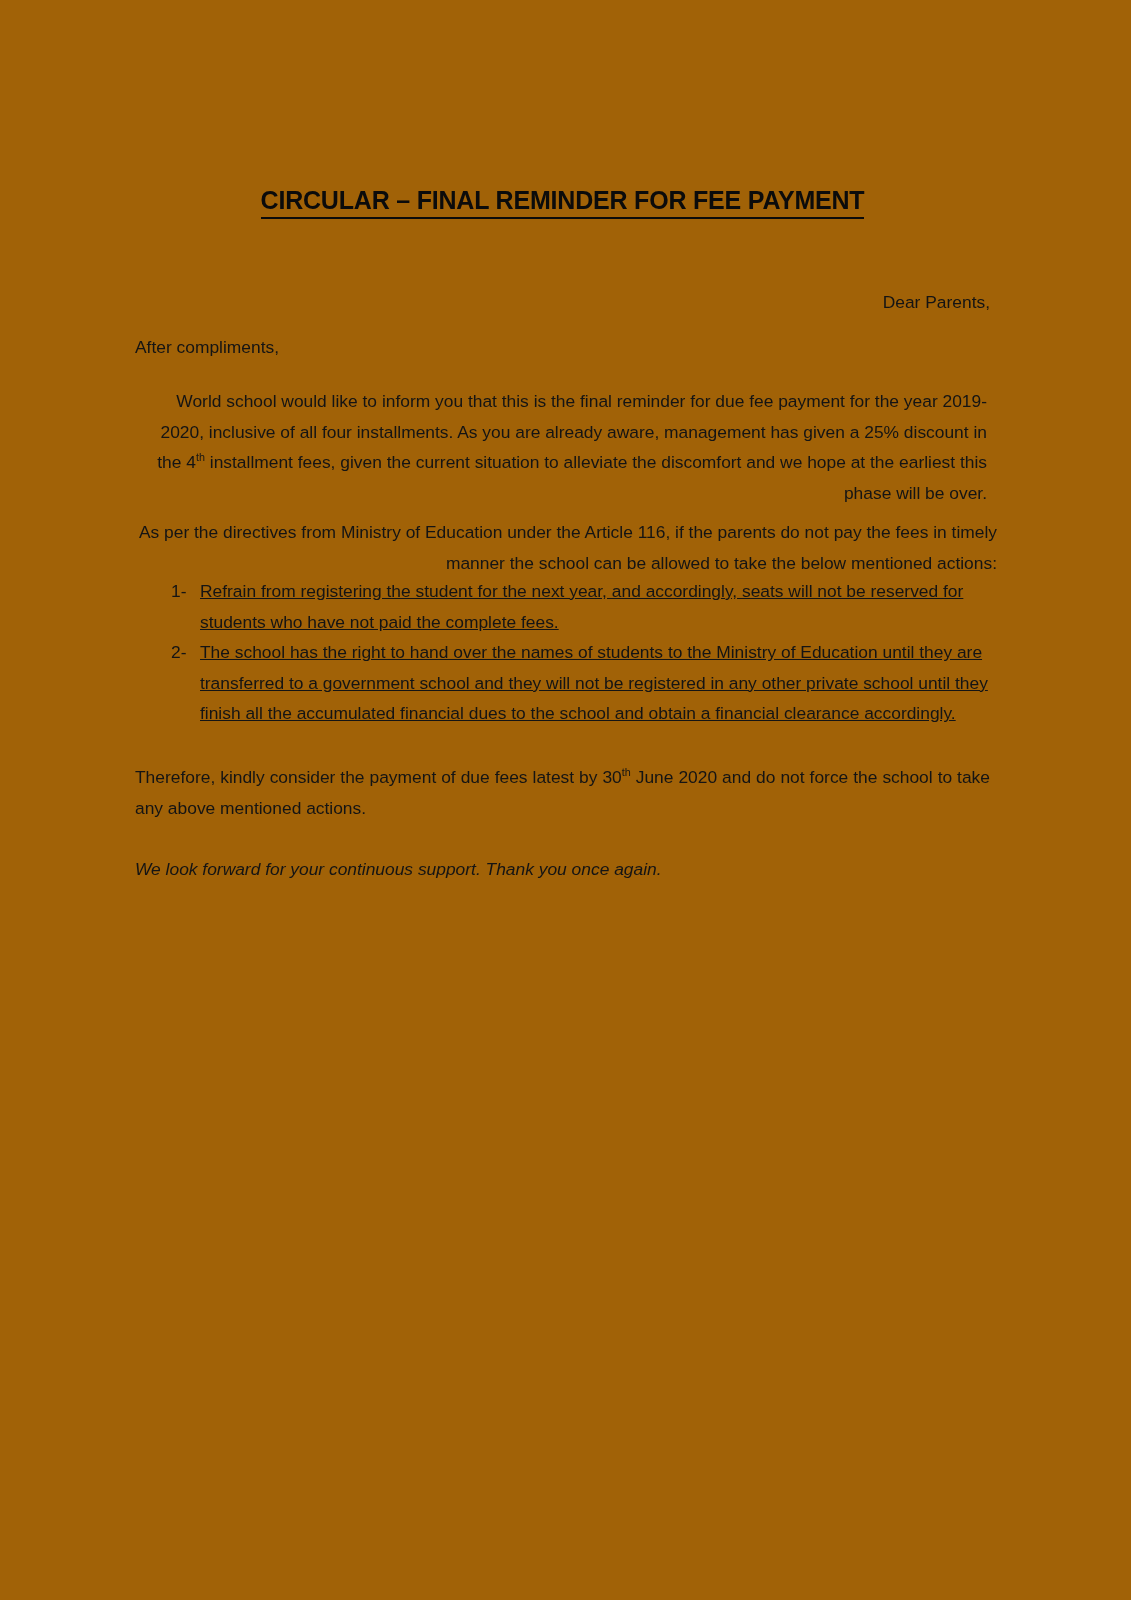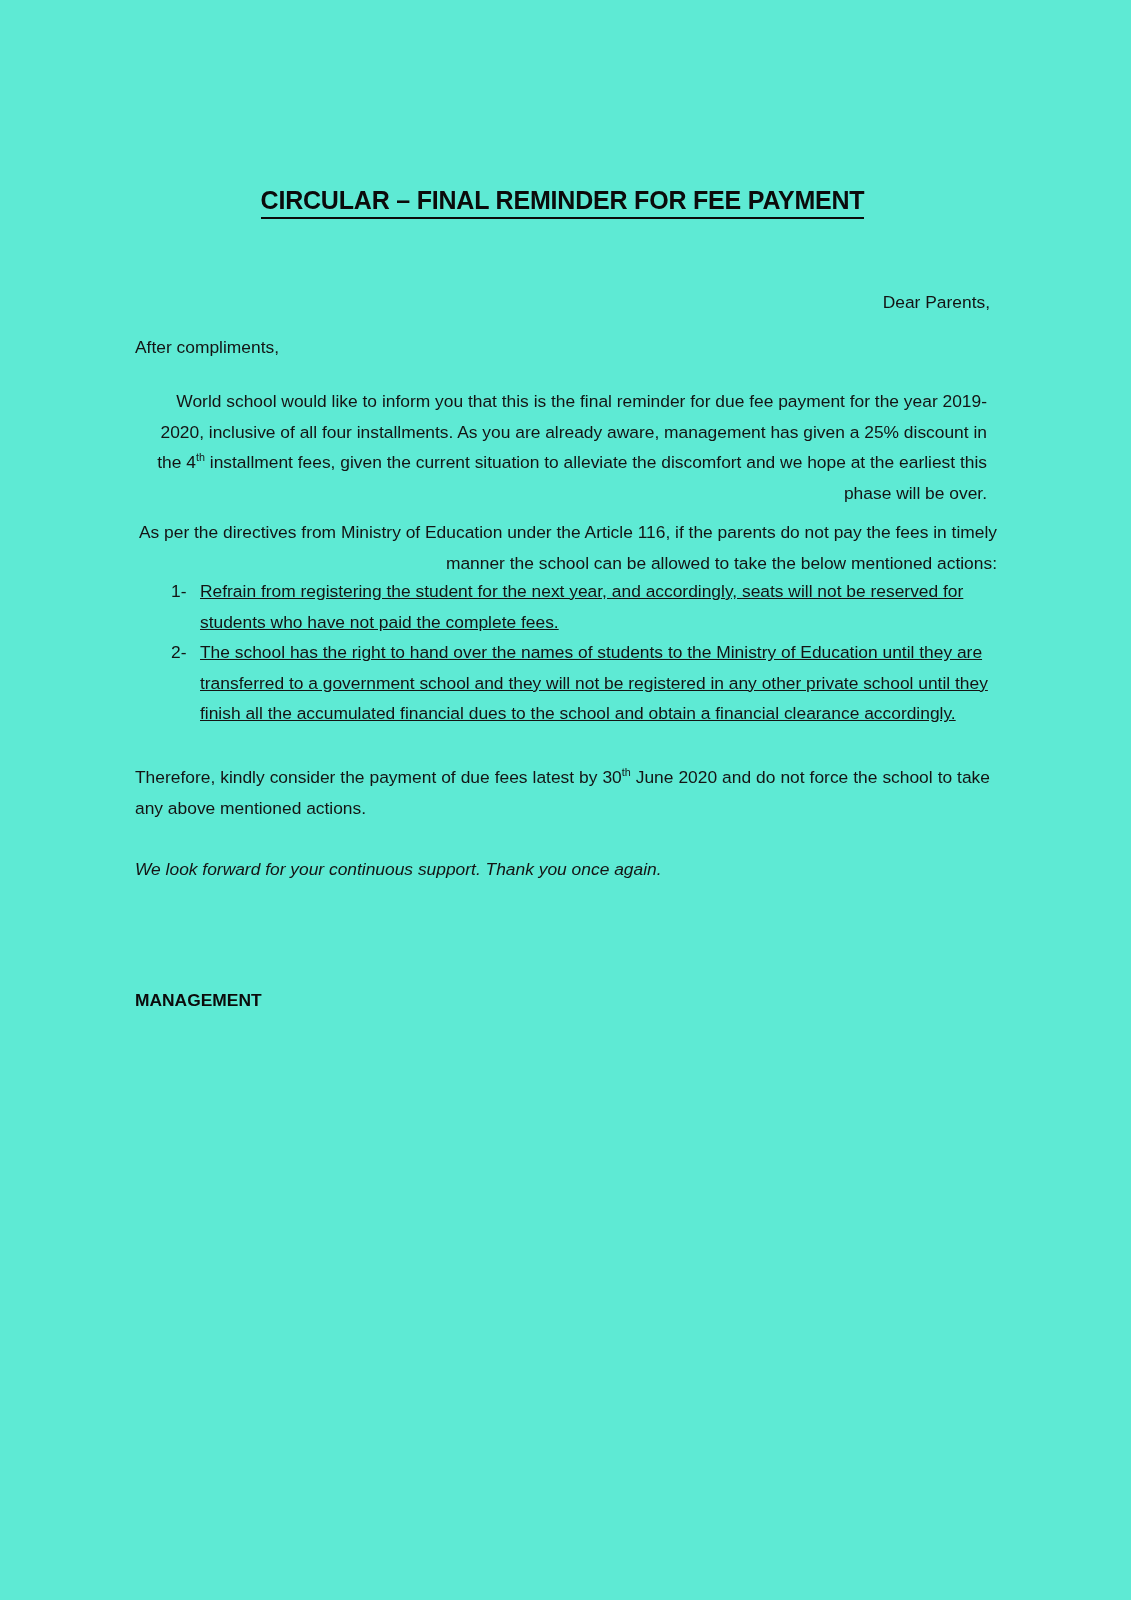--- a/index.html
+++ b/index.html
@@ -13,21 +13,21 @@
     height: 1600px;
     font-family: "Liberation Sans", sans-serif;
     color: #101010;
     -webkit-font-smoothing: antialiased;
   }
 
   .page {
     position: relative;
     width: 1131px;
     height: 1600px;
-    background: #5eead4;
+    background: #a16207;
     box-sizing: border-box;
   }
 
   .content {
     position: absolute;
     left: 135px;
     top: 0;
     width: 855px;
   }
 
@@ -150,17 +150,16 @@
         <span class="marker">2-</span>
         <span class="li-text"> The school has the right to hand over the names of students to the Ministry of Education until they are transferred to a government school and they will not be registered in any other private school until they finish all the accumulated financial dues to the school and obtain a financial clearance accordingly.</span>
       </li>
     </ol>
 
     <p class="block para-closing"><span>Therefore, kindly consider the payment of due fees latest by 30</span><sup>th</sup><span> June 2020 and do not force the school to take any above mentioned actions.</span></p>
 
     <p class="block para-thanks">We look forward for your continuous support. Thank you once again.</p>
 
     <div class="signature">
-      <div>MANAGEMENT</div>
     </div>
 
   </div>
 </div>
 
 </body></html>

